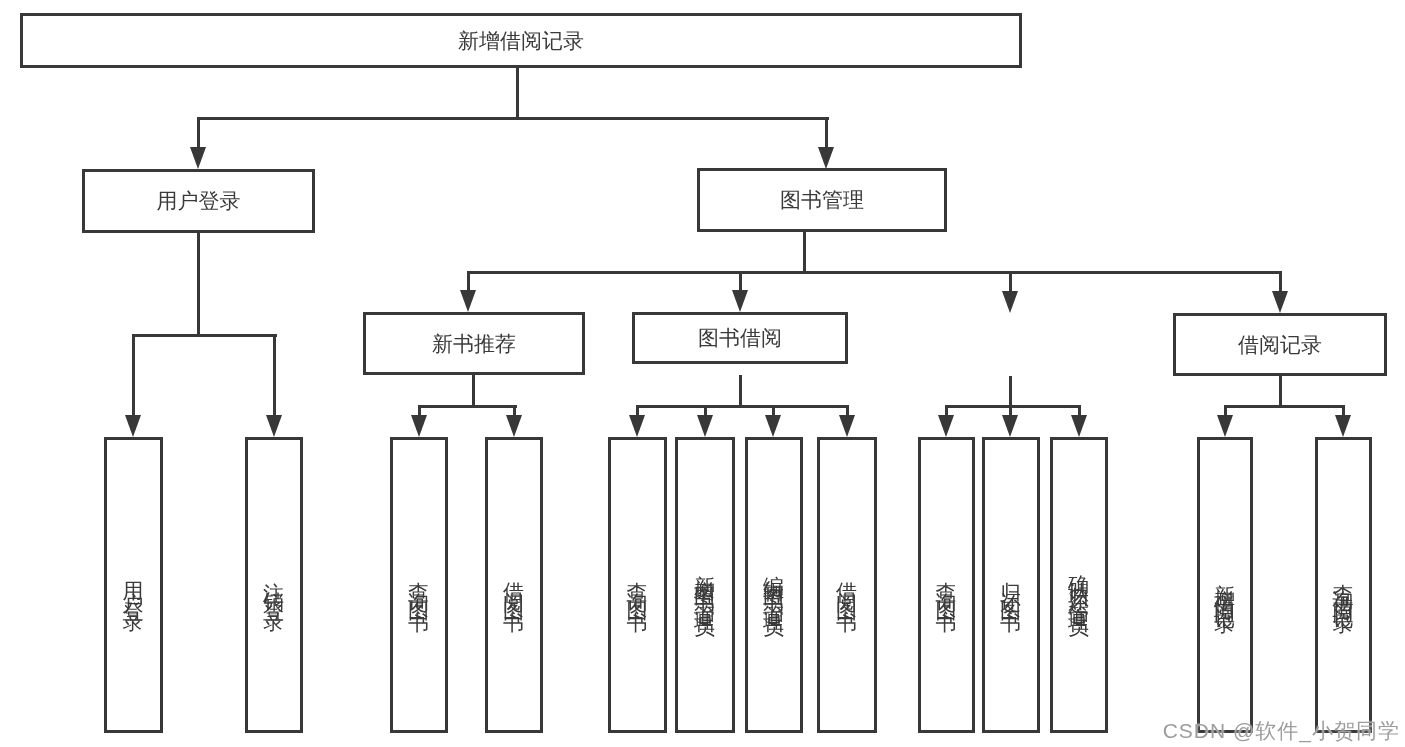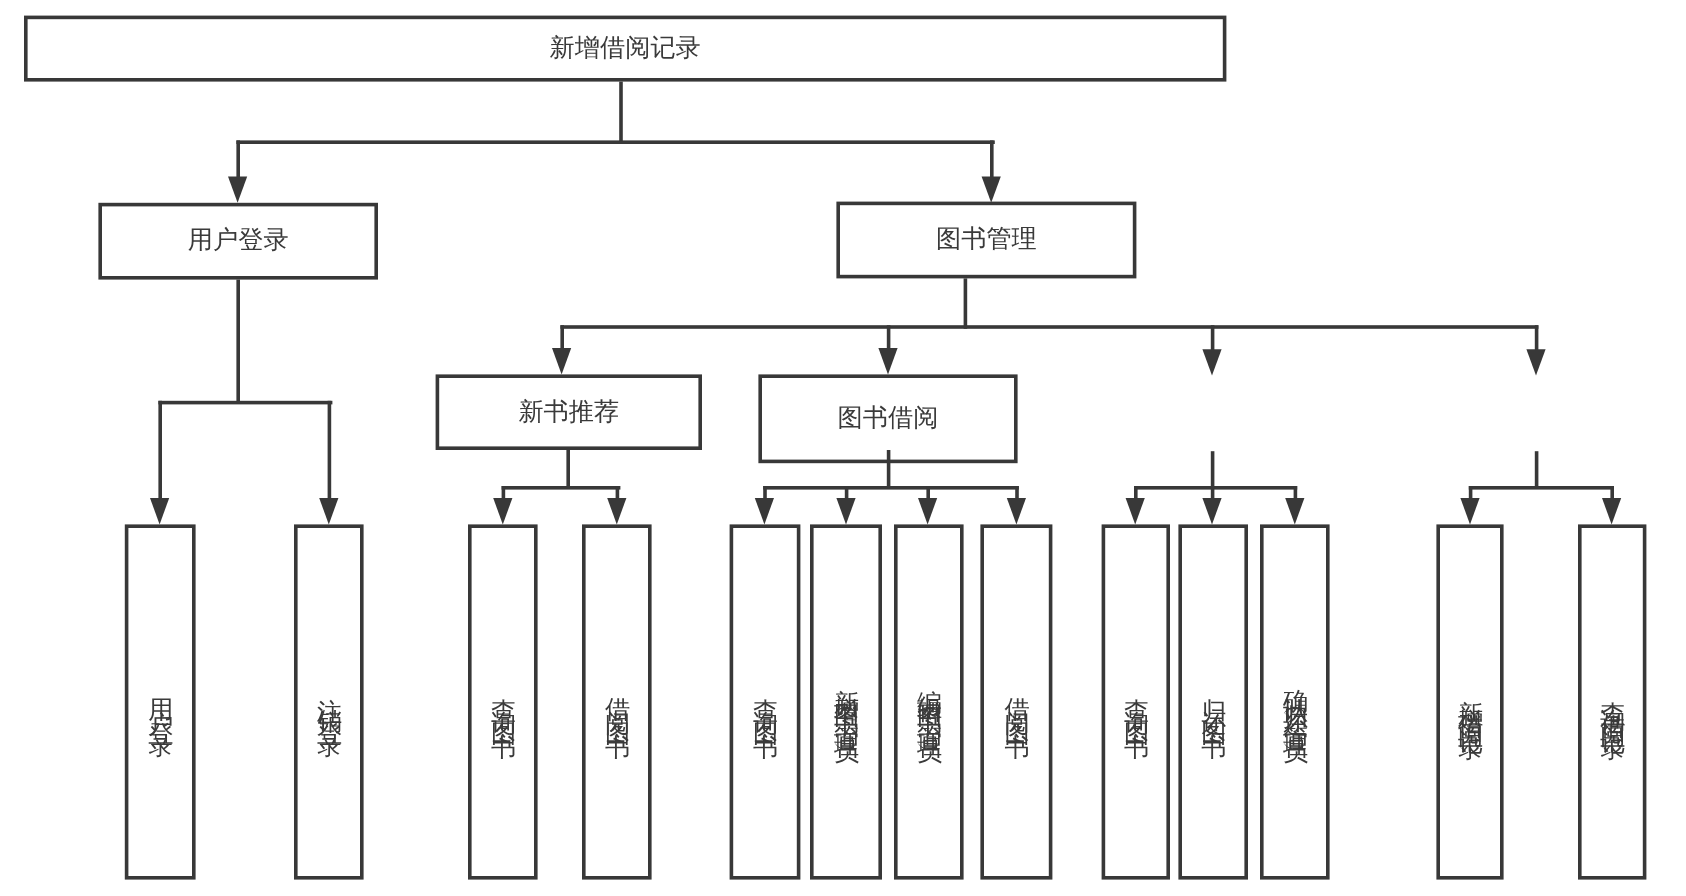--- a/index.html
+++ b/index.html
@@ -35,40 +35,42 @@
 <body>
 
 <div id="canvas" style="--line: #383838; --text: #3a3a3a; --wm: #9d9d9d; background: rgb(255, 255, 255);">
 
   <div class="node" style="left:20px;top:13px;width:1002px;height:55px">新增借阅记录</div>
 
   <div class="node" style="left:82px;top:169px;width:233px;height:64px">用户登录</div>
   <div class="node" style="left:363px;top:312px;width:222px;height:63px">新书推荐</div>
 
   <div class="node" style="left:697px;top:168px;width:250px;height:64px">图书管理</div>
-  <div class="node" style="left:632px;top:312px;width:216px;height:74px">图书借阅</div>
+  <div class="node" style="left:632px;top:312px;width:216px;height:52px">图书借阅</div>
+  <div class="node" style="left:1173px;top:313px;width:214px;height:63px">借阅记录</div>
 
   <div class="node v" style="left:104px;top:437px;width:59px;height:296px">用户登录</div>
   <div class="node v" style="left:245px;top:437px;width:58px;height:296px">注销登录</div>
 
   <div class="node v" style="left:390px;top:437px;width:58px;height:296px">查询图书</div>
   <div class="node v" style="left:485px;top:437px;width:58px;height:296px">借阅图书</div>
 
   <div class="node v" style="left:608px;top:437px;width:59px;height:296px">查询图书</div>
   <div class="node v tight" style="left:675px;top:437px;width:60px;height:296px">新增图书（管理员）</div>
   <div class="node v tight" style="left:745px;top:437px;width:58px;height:296px">编辑图书（管理员）</div>
   <div class="node v" style="left:817px;top:437px;width:60px;height:296px">借阅图书</div>
 
   <div class="node v" style="left:918px;top:437px;width:57px;height:296px">查询图书</div>
   <div class="node v" style="left:982px;top:437px;width:58px;height:296px">归还图书</div>
   <div class="node v tight" style="left:1050px;top:437px;width:58px;height:296px">确认归还（管理员）</div>
 
   <div class="node v tight" style="left:1197px;top:437px;width:56px;height:296px">新增借阅记录</div>
   <div class="node v tight" style="left:1315px;top:437px;width:57px;height:296px">查询借阅记录</div>
 
+  <div class="watermark">CSDN @软件_小贺同学</div>
 <div class="cline" style="left: 516px; top: 68px; width: 3px; height: 50px;"></div>
     <div class="cline" style="left: 197px; top: 117px; width: 632px; height: 3px;"></div>
     <div class="cline" style="left: 197px; top: 117px; width: 3px; height: 32px;"></div>
     <div class="cline" style="left: 825px; top: 117px; width: 3px; height: 32px;"></div>
     <div class="cline" style="left: 197px; top: 233px; width: 3px; height: 103px;"></div>
     <div class="cline" style="left: 132px; top: 334px; width: 145px; height: 3px;"></div>
     <div class="cline" style="left: 132px; top: 334px; width: 3px; height: 84px;"></div>
     <div class="cline" style="left: 273px; top: 334px; width: 3px; height: 84px;"></div>
     <div class="cline" style="left: 803px; top: 232px; width: 3px; height: 42px;"></div>
     <div class="cline" style="left: 467px; top: 271px; width: 815px; height: 3px;"></div>

